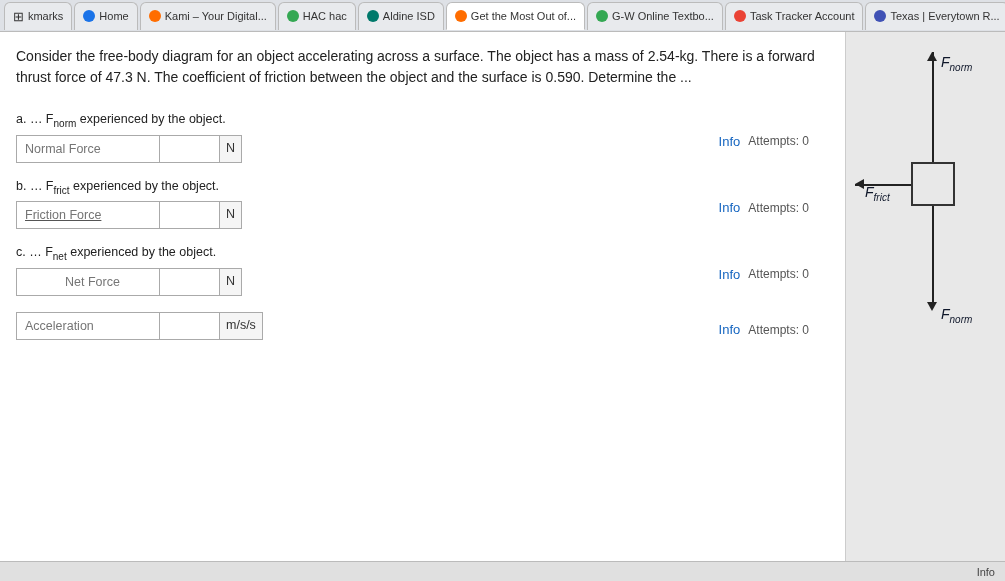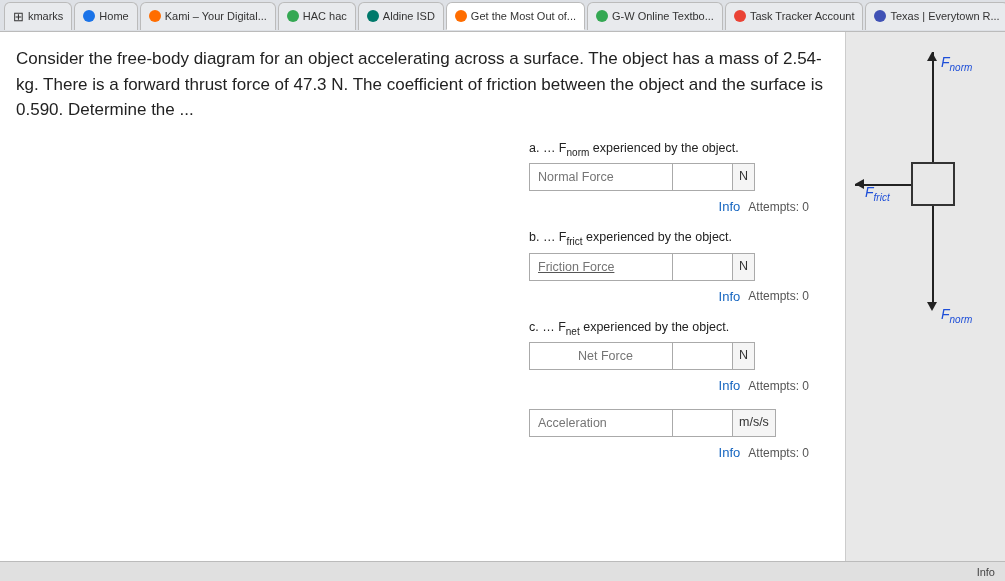--- a/index.html
+++ b/index.html
@@ -58,24 +58,24 @@
 
     
     .left-panel {
       flex: 1;
       padding: 14px 16px;
       overflow-y: auto;
       background: #fff;
     }
 
     .problem-text {
-      font-size: 17px;
+      font-size: 14px;
       color: #222;
       line-height: 1.5;
-      margin-bottom: 18px;
+      margin-bottom: 24px;
     }
 
     
     .question-part {
       margin-bottom: 16px;
     }
 
     .part-label {
       font-size: 12.5px;
       color: #222;
@@ -224,21 +224,21 @@
       border-top: 5px solid transparent;
       border-bottom: 5px solid transparent;
       border-right: 9px solid #222;
     }
 
     
     .fbd-label {
       position: absolute;
       font-size: 13px;
       font-style: italic;
-      color: #1d4ed8;
+      color: #0f172a;
     }
 
     .label-fnorm {
       top: 2px;
       left: 86px;
       font-size: 14px;
     }
 
     .label-fgrav {
       top: 254px;
@@ -269,24 +269,23 @@
       align-items: center;
       justify-content: flex-end;
       padding: 0 10px;
       font-size: 11px;
       color: #444;
       border-top: 1px solid #bbb;
     }
 
     .part-row {
       display: flex;
-      align-items: flex-end;
+      align-items: center;
       justify-content: space-between;
       padding-right: 20px;
-      flex-direction: column;
     }
 
     .part-input-section {
       flex: 1;
     }
 
     .part-meta {
       display: flex;
       gap: 8px;
       align-items: center;

